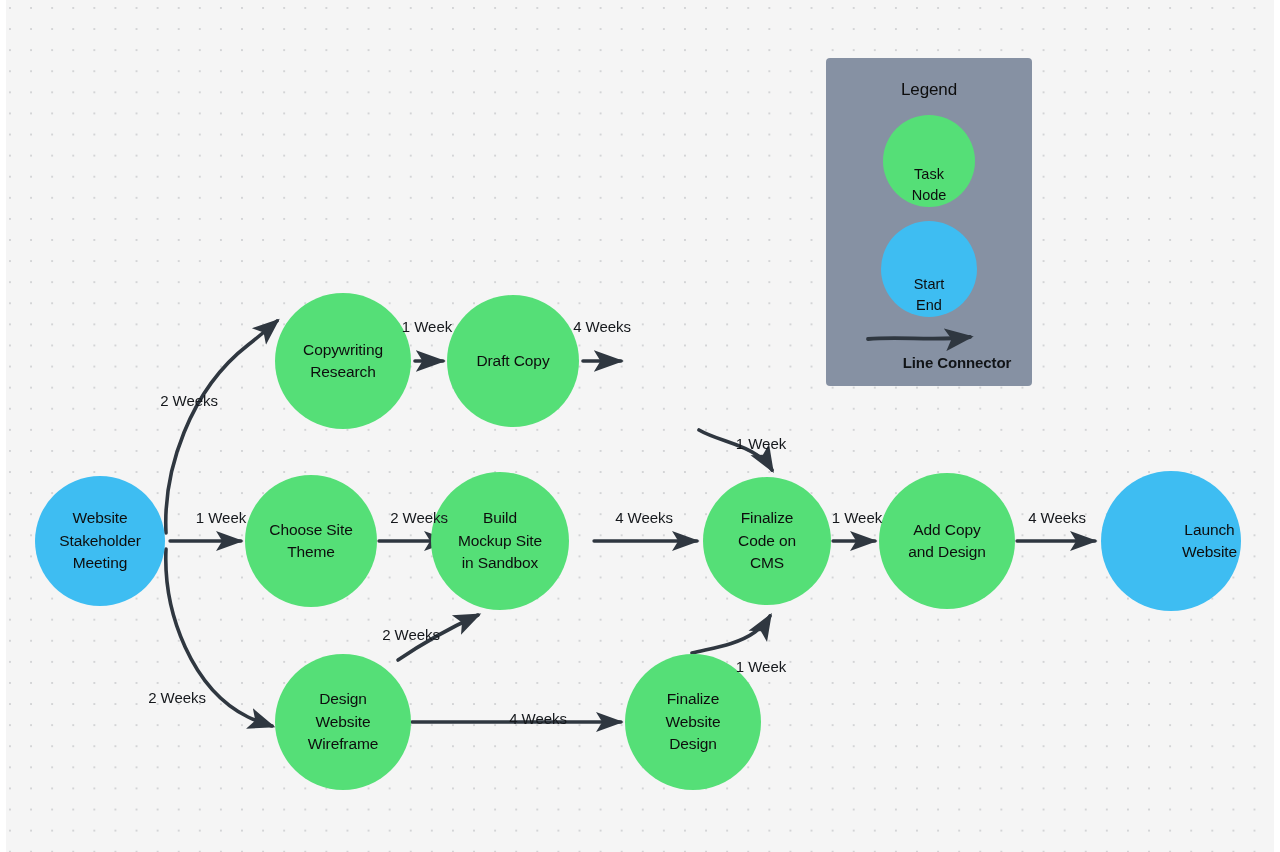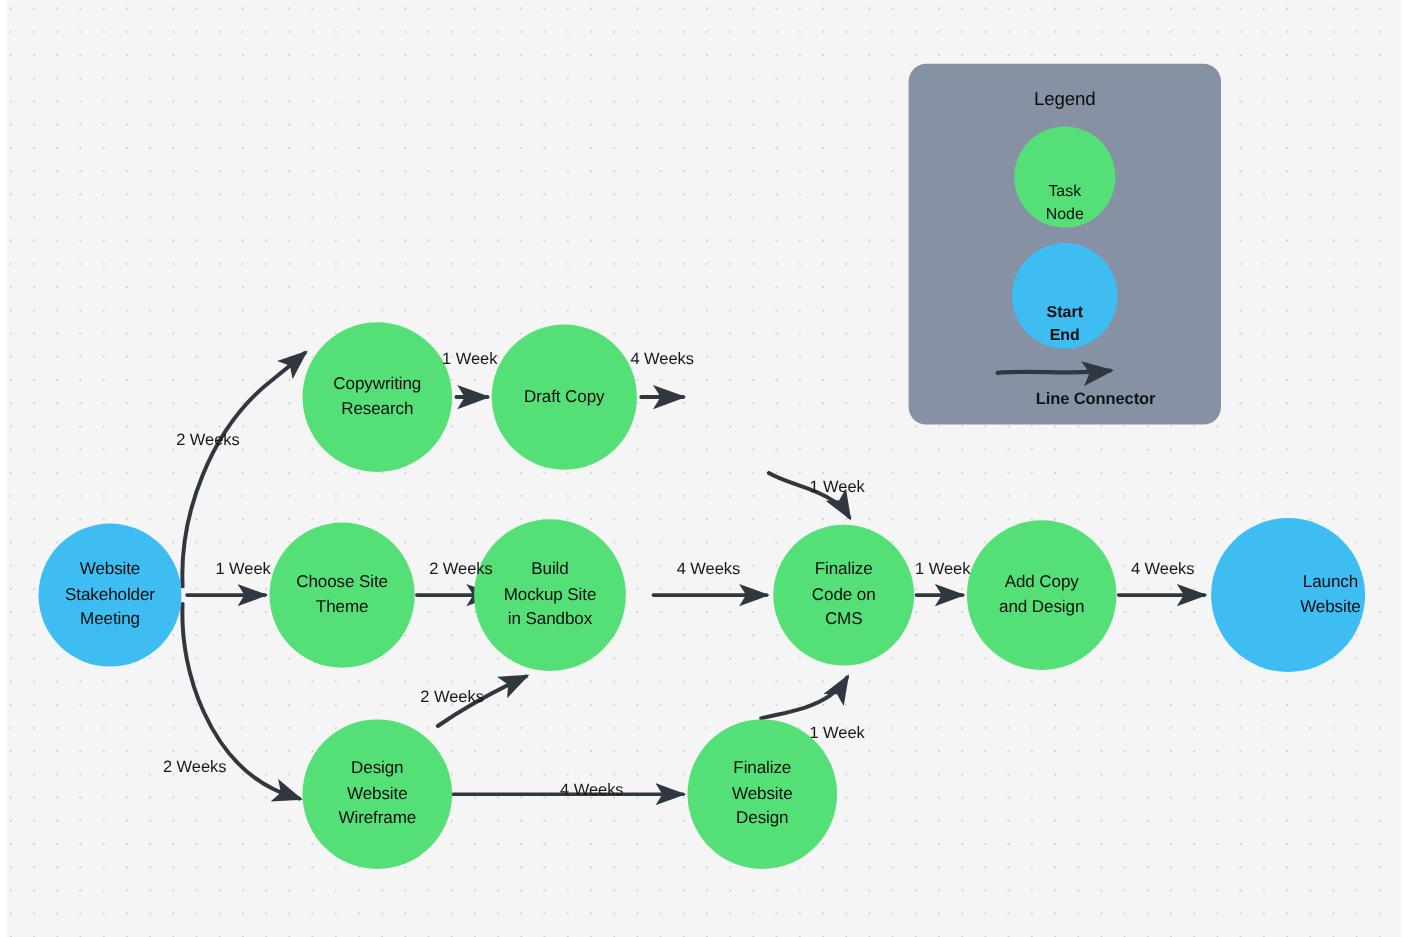--- a/index.html
+++ b/index.html
@@ -69,24 +69,24 @@
     white-space: nowrap;
     z-index: 20;
     transform: translate(-50%, -50%);
     margin-top: 11px;
   }
 
   #legend {
     position: absolute;
     left: 826px;
     top: 58px;
-    width: 284px;
+    width: 206px;
     height: 328px;
     background: #8691a3;
-    border-radius: 16px;
+    border-radius: 4px;
     z-index: 25;
     box-sizing: border-box;
   }
   #legend-title {
     position: absolute;
     top: 22px;
     left: 0;
     width: 100%;
     text-align: center;
     font-size: 17px;
@@ -102,21 +102,21 @@
     display: flex;
     align-items: flex-end;
     justify-content: center;
     text-align: center;
     font-size: 14.5px;
     line-height: 1.5;
     color: #0d0d0d;
   }
   .legend-node span { white-space: pre-line; display: block; }
   #legend-task { top: 57px; width: 92px; height: 92px; }
-  #legend-startend { top: 163px; width: 96px; height: 96px; font-weight: bold; }
+  #legend-startend { top: 163px; width: 96px; height: 96px; }
   #legend-arrow {
     position: absolute;
     left: 50%;
     transform: translateX(-50%);
     top: 267px;
     width: 130px;
     height: 26px;
   }
   #legend-conn-label {
     position: absolute;

